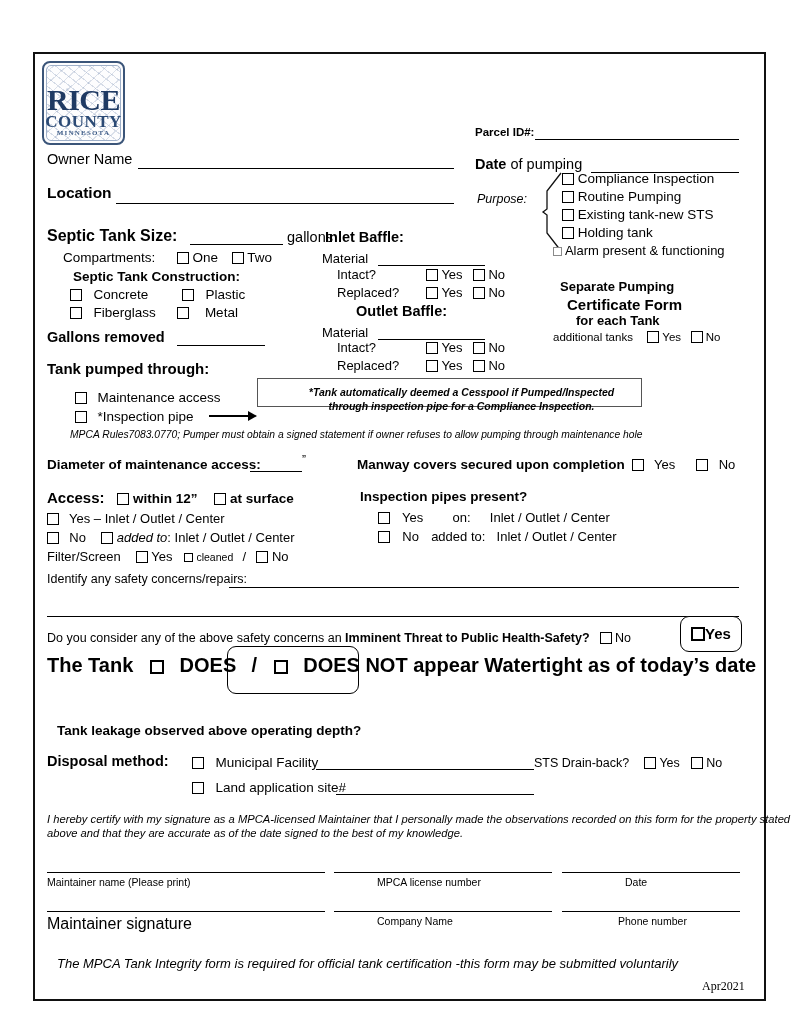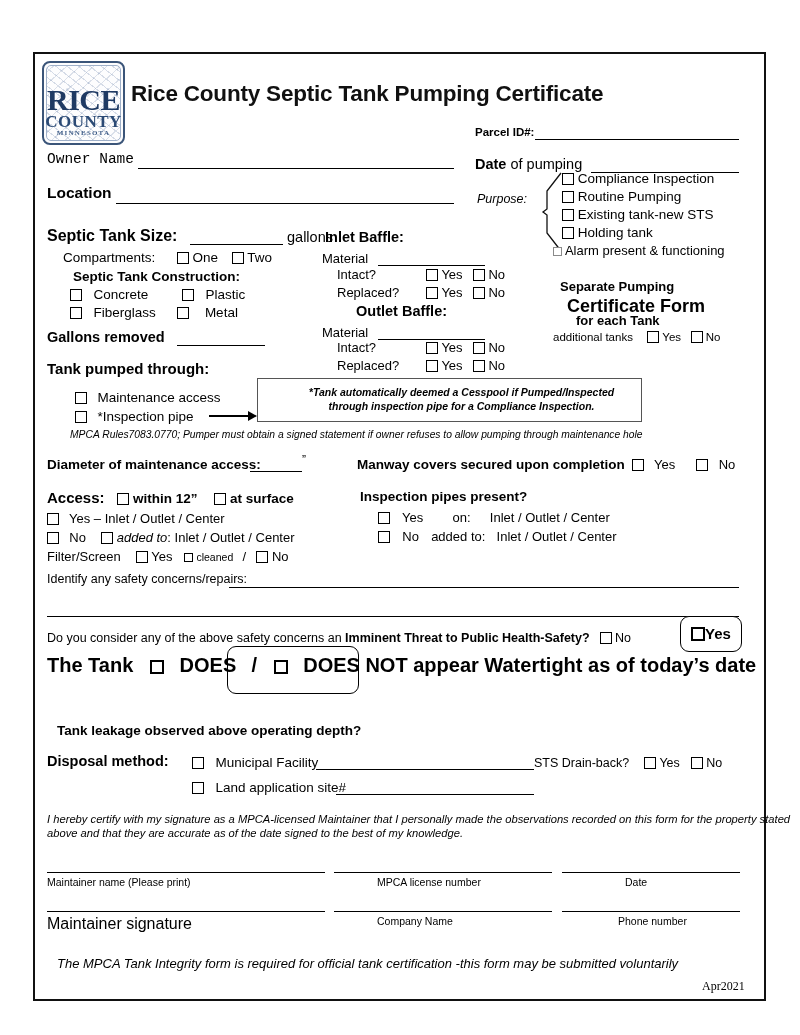--- a/index.html
+++ b/index.html
@@ -111,26 +111,25 @@
 <div id="page">
 <div class="inner">
 
   <div id="logo">
     <div class="tex"></div>
     <div class="rice">RICE</div>
     <div class="county">COUNTY</div>
     <div class="mn">MINNESOTA</div>
   </div>
 
-  <div id="title" class="t b">Rice County Septic Tank Pumping Certificate</div>
 
   <div class="abs t b" style="left:440px; top:72px; font-size:11.5px;text-align:center;">Parcel ID#:</div>
   <div class="hline" style="left:500px; top:85px; width:204px;"></div>
 
-  <div class="abs t" style="left:12px; top:97px; font-size:14.5px;font-family:Liberation Mono, monospace;">Owner Name</div>
+  <div class="abs t" style="left:12px; top:97px; font-size:14.5px;">Owner Name</div>
   <div class="hline" style="left:103px; top:114px; width:316px;"></div>
 
   <div class="abs t b" style="left:12px; top:130px; font-size:15.5px;">Location</div>
   <div class="hline" style="left:81px; top:149px; width:338px;"></div>
 
   <div class="abs t" style="left:440px; top:102px; font-size:14.5px;">
     <span class="b">Date</span><span> of pumping</span>
   </div>
   <div class="hline" style="left:556px; top:118px; width:148px;"></div>
 
@@ -241,21 +240,21 @@
   <div class="abs t" style="left:302px; top:304px; font-size:13px;">Replaced?</div>
   <div class="abs t" style="left:391px; top:304px; font-size:13px;">
     <span class="cb"></span>
     <span>Yes</span>
     <span style="display:inline-block;width:3px;"></span>
     <span class="cb"></span>
     <span>No</span>
   </div>
 
   <div class="abs t b" style="left:525px; top:225px; font-size:13px;">Separate Pumping</div>
-  <div class="abs t b" style="left:532px; top:242px; font-size:18px;">Certificate Form</div>
+  <div class="abs t b" style="left:532px; top:242px; font-size:15px;">Certificate Form</div>
   <div class="abs t b" style="left:541px; top:259px; font-size:13px;">for each Tank</div>
   <div class="abs t" style="left:518px; top:277px; font-size:11.5px;">
     <span>additional tanks</span>
     <span style="display:inline-block;width:8px;"></span>
     <span class="cb"></span>
     <span>Yes</span>
     <span style="display:inline-block;width:3px;"></span>
     <span class="cb"></span>
     <span>No</span>
   </div>
@@ -271,21 +270,21 @@
     <span class="cb"></span>
     <span style="display:inline-block;width:3px;"></span>
     <span>*Inspection pipe</span>
   </div>
 
   <svg class="arrow" style="left:174px; top:355px;" width="48" height="14" viewBox="0 0 48 14">
     <line x1="0" y1="7" x2="39" y2="7" stroke="#000" stroke-width="2"></line>
     <polygon points="39,2 48,7 39,12" fill="#000"></polygon>
   </svg>
 
-  <div class="notebox" style="left:222px; top:324px; width:385px; height:44px;padding-left:24px;">
+  <div class="notebox" style="left:222px; top:324px; width:385px; height:29px;padding-left:24px;">
     <div class="nl" style="padding-top:6px;">*Tank automatically deemed a Cesspool if Pumped/Inspected</div>
     <div class="nl">through inspection pipe for a Compliance Inspection.</div>
   </div>
 
   <div class="abs t i" style="left:35px; top:375px; font-size:10.3px;">MPCA Rules7083.0770; Pumper must obtain a signed statement if owner refuses to allow pumping through maintenance hole</div>
 
   <div class="abs t b" style="left:12px; top:403px; font-size:13.5px;">Diameter of maintenance access:</div>
   <div class="hline" style="left:215px; top:417px; width:52px;"></div>
   <div class="abs t" style="left:267px; top:399px; font-size:12px;">”</div>
 

